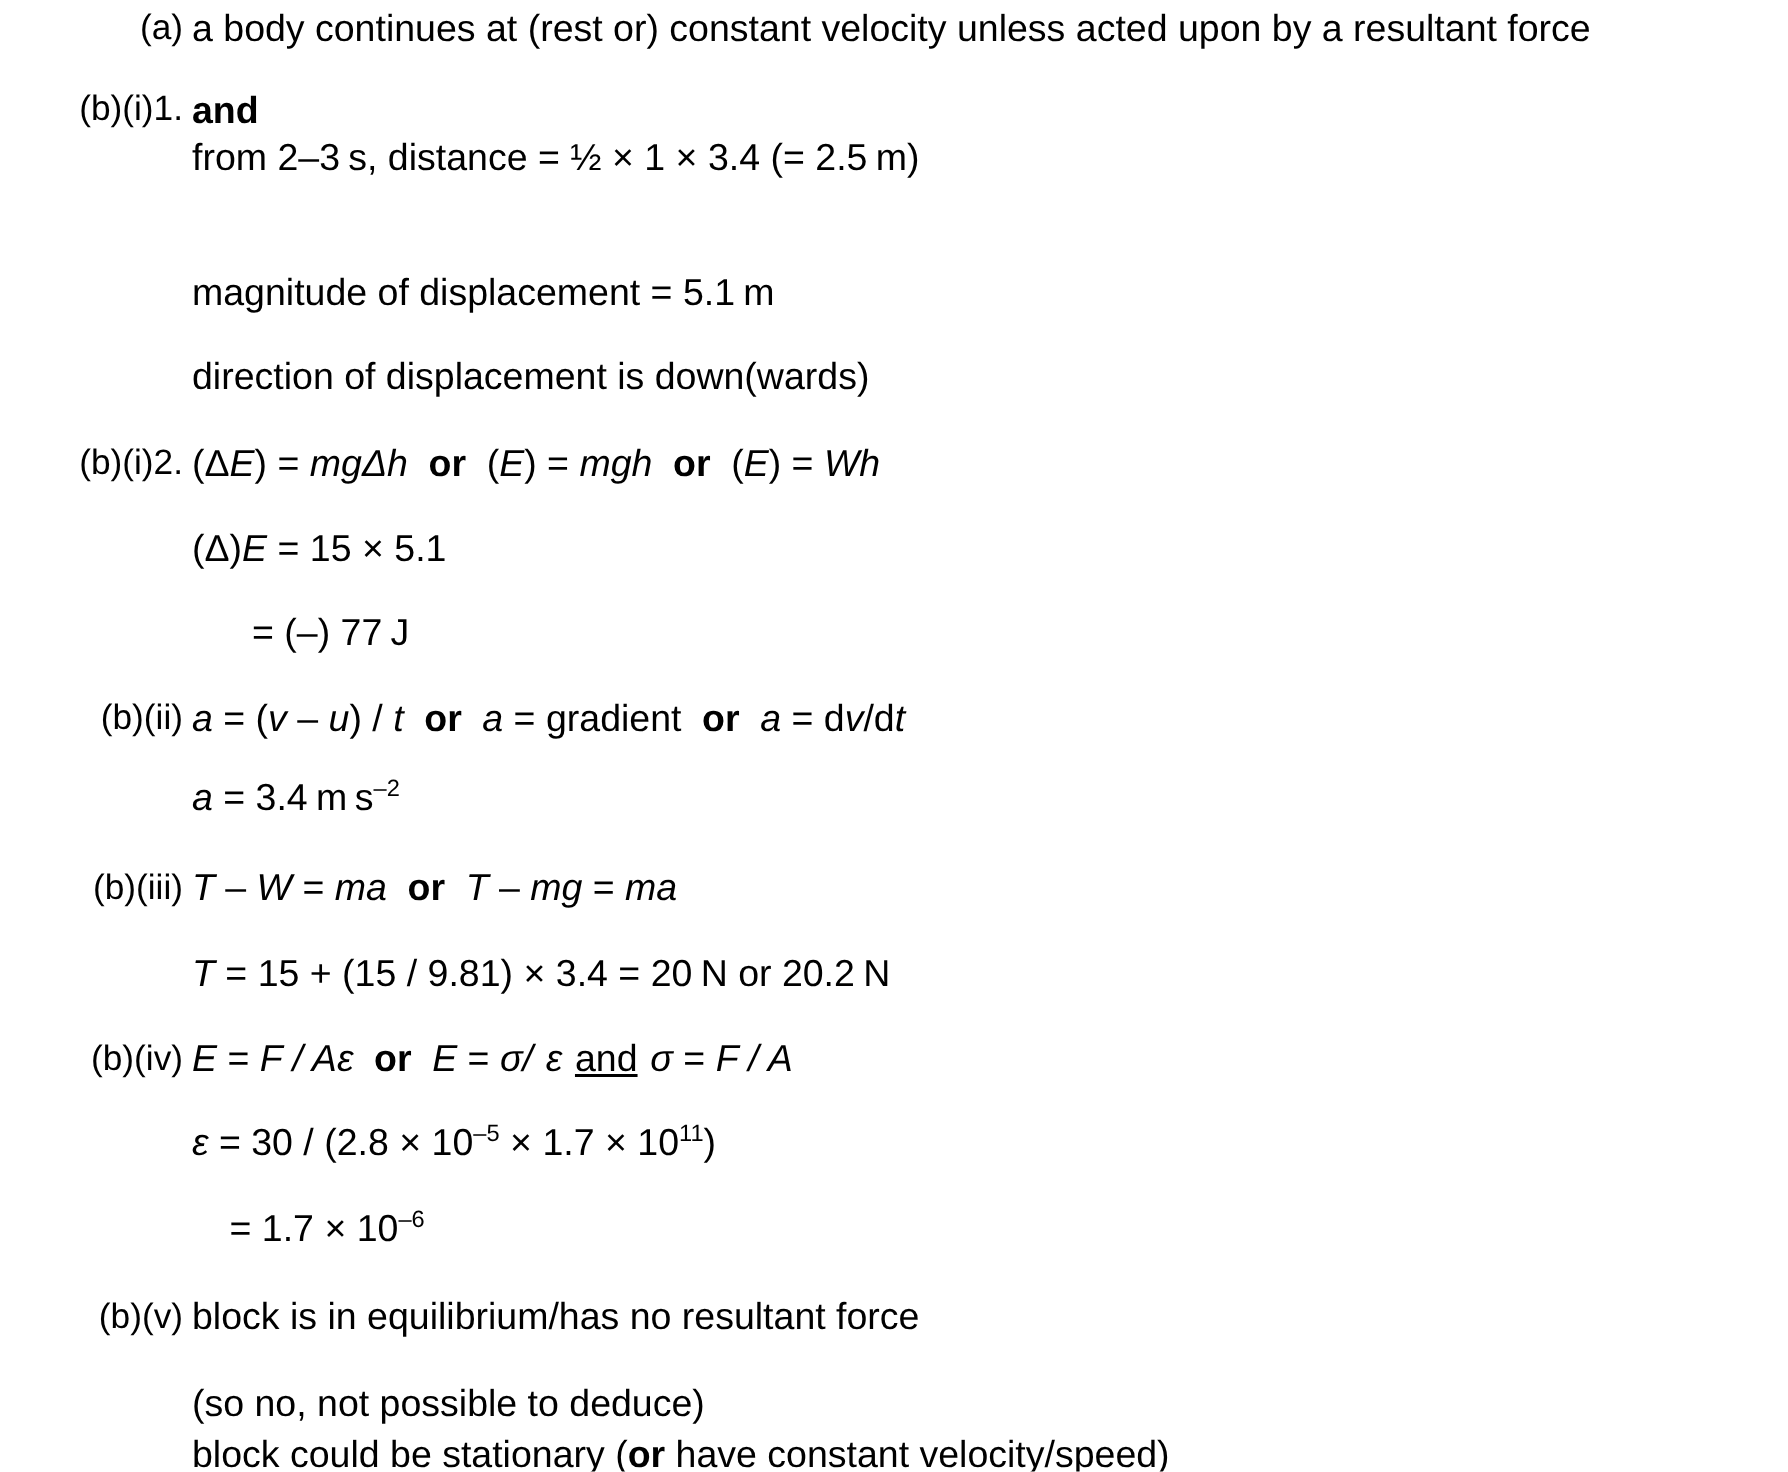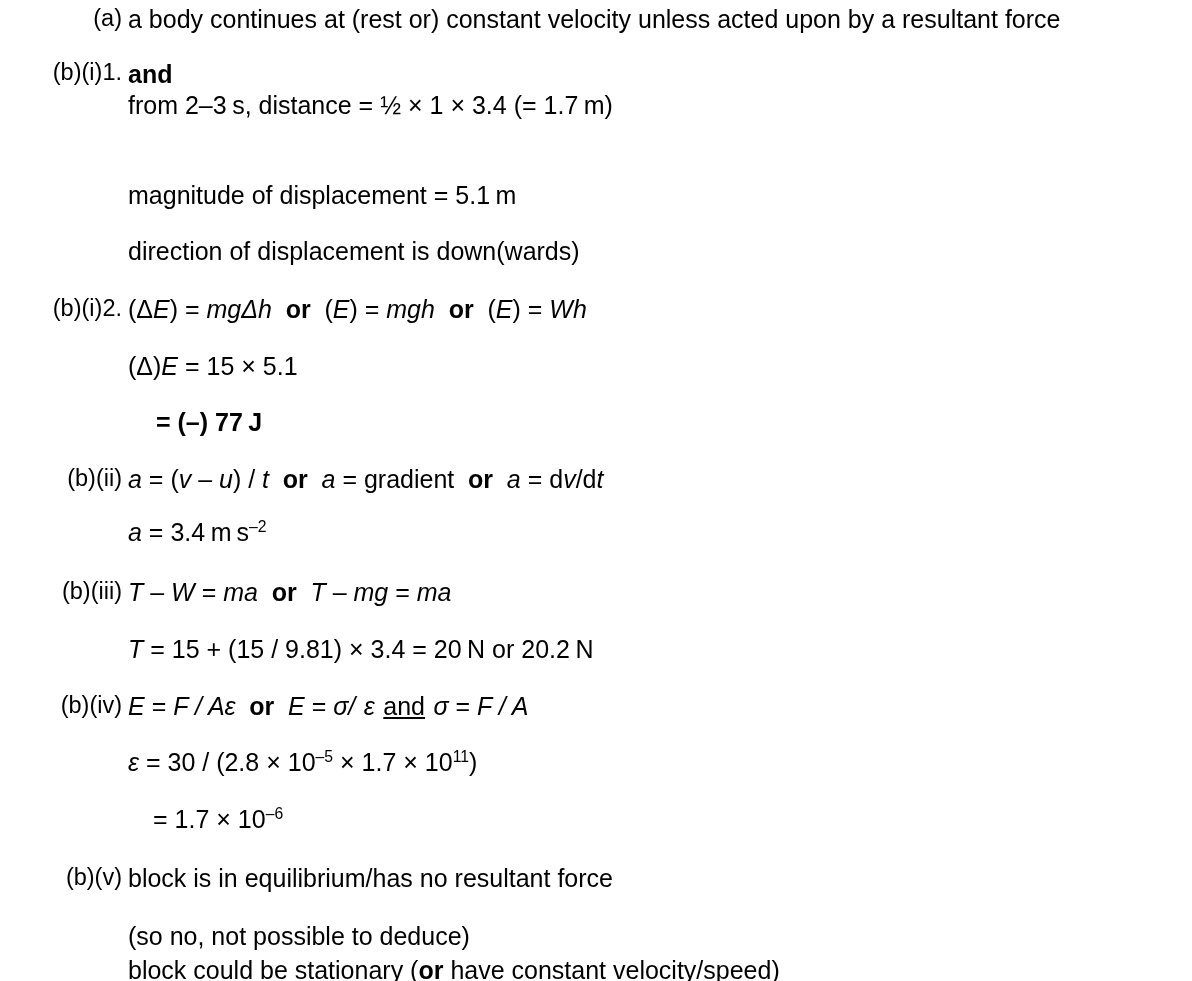--- a/index.html
+++ b/index.html
@@ -89,21 +89,21 @@
     <div class="label">(a)</div>
     <div class="content">
       <span class="ln">a body continues at (rest or) constant velocity unless acted upon by a resultant force</span>
     </div>
   </div>
 
   <div class="row" style="top:59px;">
     <div class="label">(b)(i)1.</div>
     <div class="content">
       <span class="ln bd" style="margin-top:1px;">and</span>
-      <span class="ln" style="margin-top:1px;"><span>from 2–3</span><span class="thin"></span><span>s, distance = ½</span> <span>×</span> <span>1</span> <span>×</span> <span>3.4 (= 1.7</span><span class="thin"></span><span>m)</span></span>
+      <span class="ln" style="margin-top:1px;"><span>from 2–3</span><span class="thin"></span><span>s, distance = ½</span> <span>×</span> <span>1</span> <span>×</span> <span>3.4 (= 2.5</span><span class="thin"></span><span>m)</span></span>
     </div>
   </div>
 
   <div class="row" style="top:181px;">
     <div class="content">
       <span class="ln"><span>magnitude of displacement = 5.1</span><span class="thin"></span><span>m</span></span>
     </div>
   </div>
 
   <div class="row" style="top:237px;">
@@ -119,21 +119,21 @@
     </div>
   </div>
 
   <div class="row" style="top:352px;">
     <div class="content">
       <span class="ln"><span>(Δ)</span><i>E</i><span> = 15 </span><span>×</span><span> 5.1</span></span>
     </div>
   </div>
 
   <div class="row" style="top:408px;">
-    <div class="content indent" style="left:156px;font-weight:bold;">
+    <div class="content indent" style="left:168px;">
       <span class="ln"><span>= (–) 77</span><span class="thin"></span><span>J</span></span>
     </div>
   </div>
 
   <div class="row" style="top:465px;">
     <div class="label">(b)(ii)</div>
     <div class="content">
       <span class="ln"><i>a</i><span>  = (</span><i>v</i><span> – </span><i>u</i><span>) / </span><i>t</i><span class="gap"></span><b>or</b><span class="gap"></span><i>a</i><span> = gradient</span><span class="gap"></span><b>or</b><span class="gap"></span><i>a</i><span> = d</span><i>v</i><span>/d</span><i>t</i></span>
     </div>
   </div>

